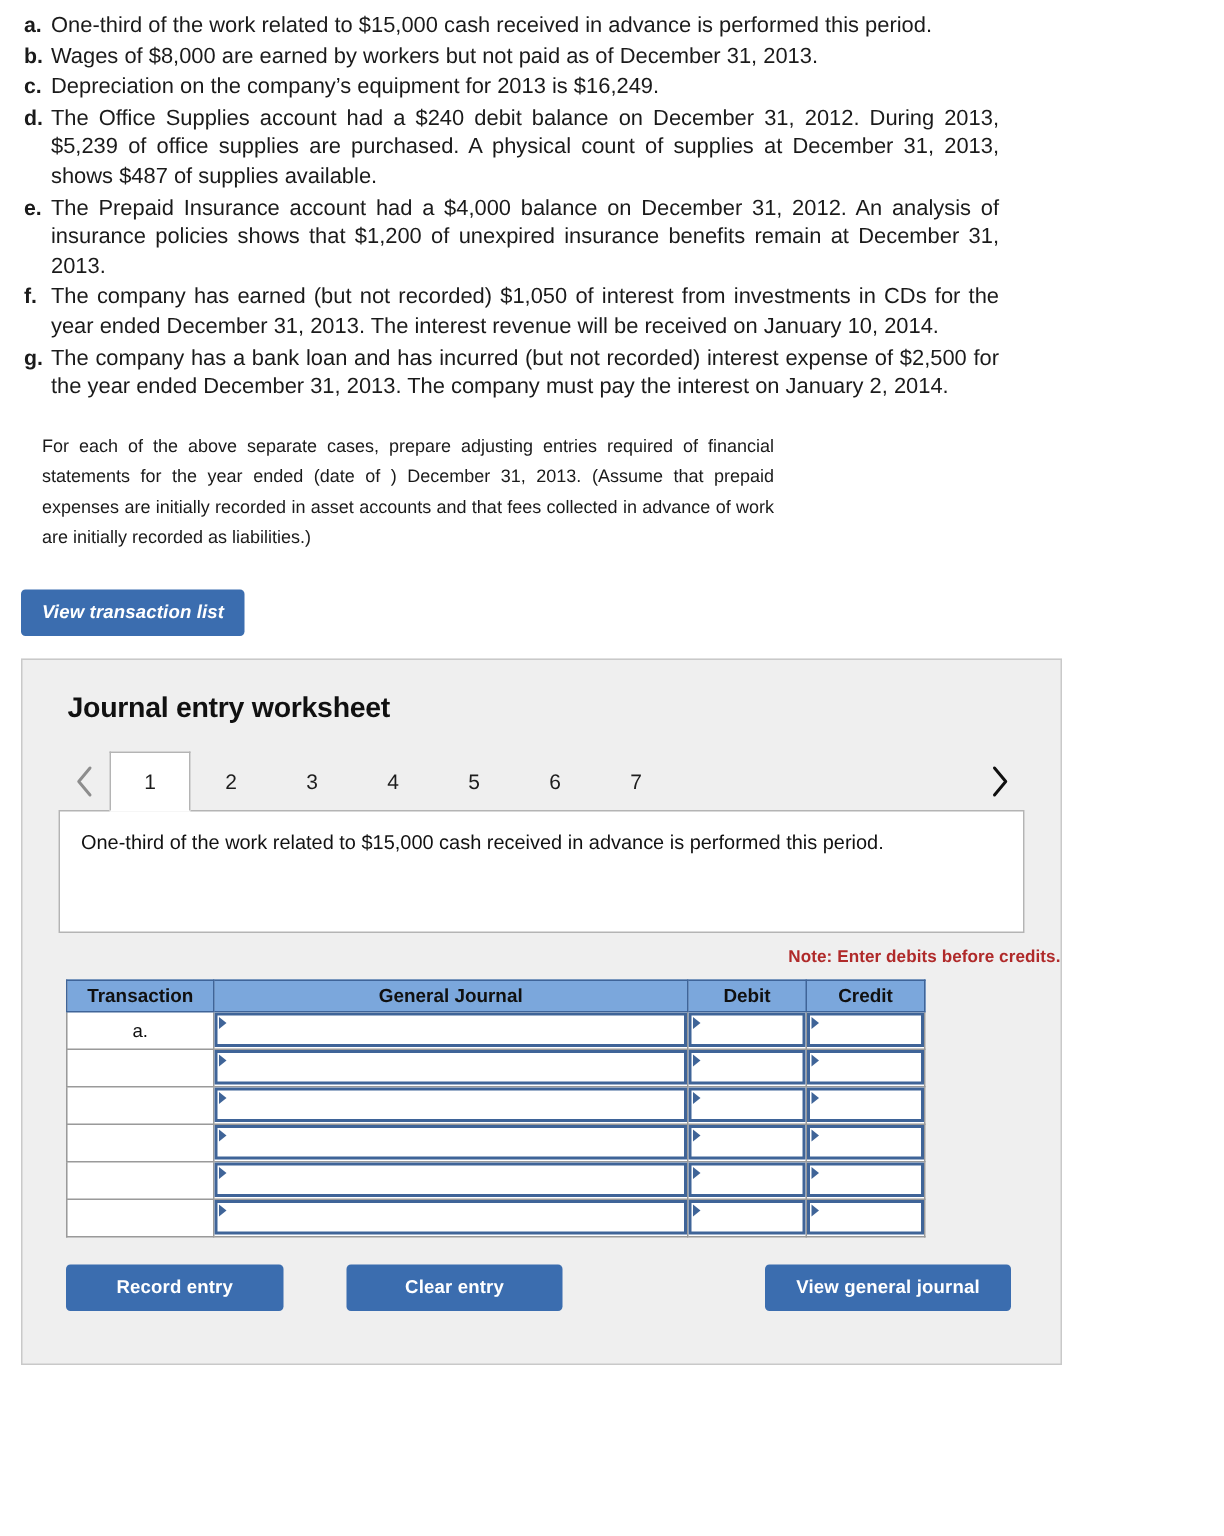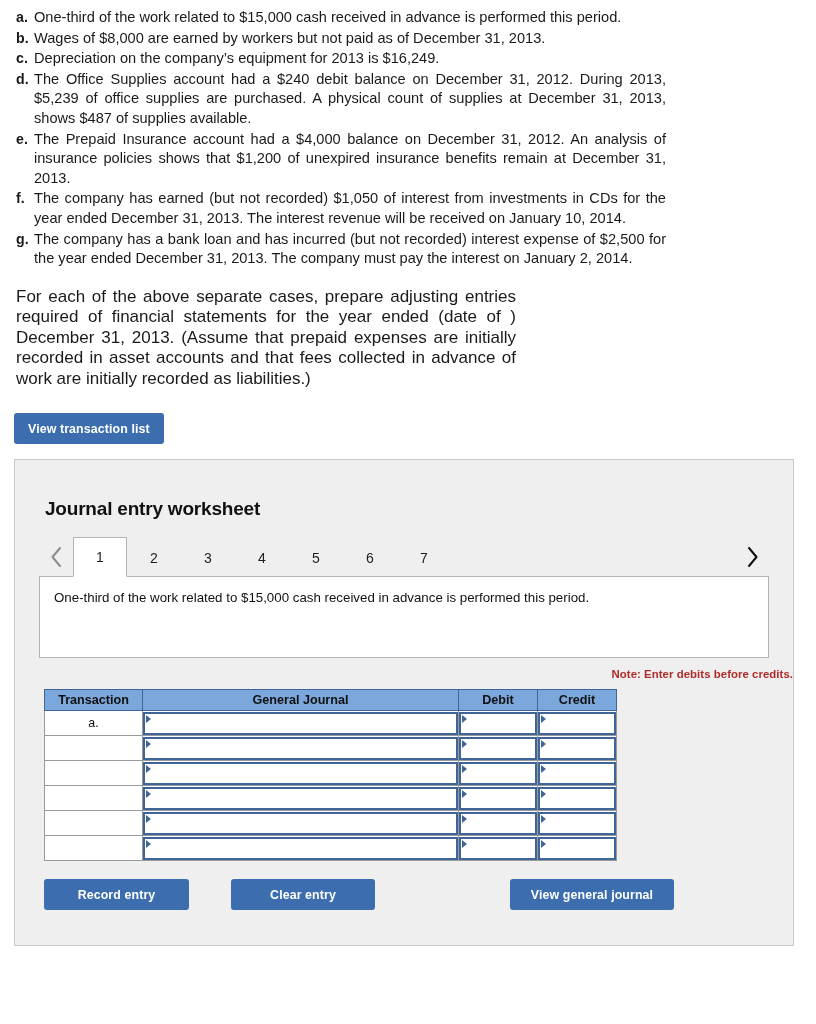--- a/index.html
+++ b/index.html
@@ -46,22 +46,22 @@
   }
   .case-letter.mid { align-self: center; }
   .case-text {
     flex: 1 1 auto;
     text-align: justify;
     text-justify: inter-word;
   }
   .case-text.nojust { text-align: left; }
 
   .instructions {
-    margin: 18px 150px 0 2px;
-    font-size: 17px;
+    margin: 18px 150px 0 14px;
+    font-size: 12px;
     line-height: 20.5px;
     text-align: justify;
     text-justify: inter-word;
   }
 
   
   .btn {
     display: inline-flex;
     align-items: center;
     justify-content: center;
@@ -73,30 +73,31 @@
     border-radius: 3px;
     cursor: pointer;
     padding: 0 14px;
     height: 30px;
     letter-spacing: 0.1px;
     font-family: "Liberation Sans", sans-serif;
   }
   .btn-transaction-list {
     margin: 24px 0 0 14px;
     height: 31px;
+    font-style: italic;
   }
 
   
   .worksheet {
     position: relative;
     margin: 15px 0 0 14px;
-    width: 780px;
+    width: 694px;
     background: #efefef;
     border: 1px solid #c9c9c9;
-    padding: 34px 0 34px 0;
+    padding: 18px 0 34px 0;
   }
   .ws-title {
     font-size: 19px;
     font-weight: bold;
     letter-spacing: -0.2px;
     margin: 4px 0 0 30px;
     color: #111;
   }
 
   

